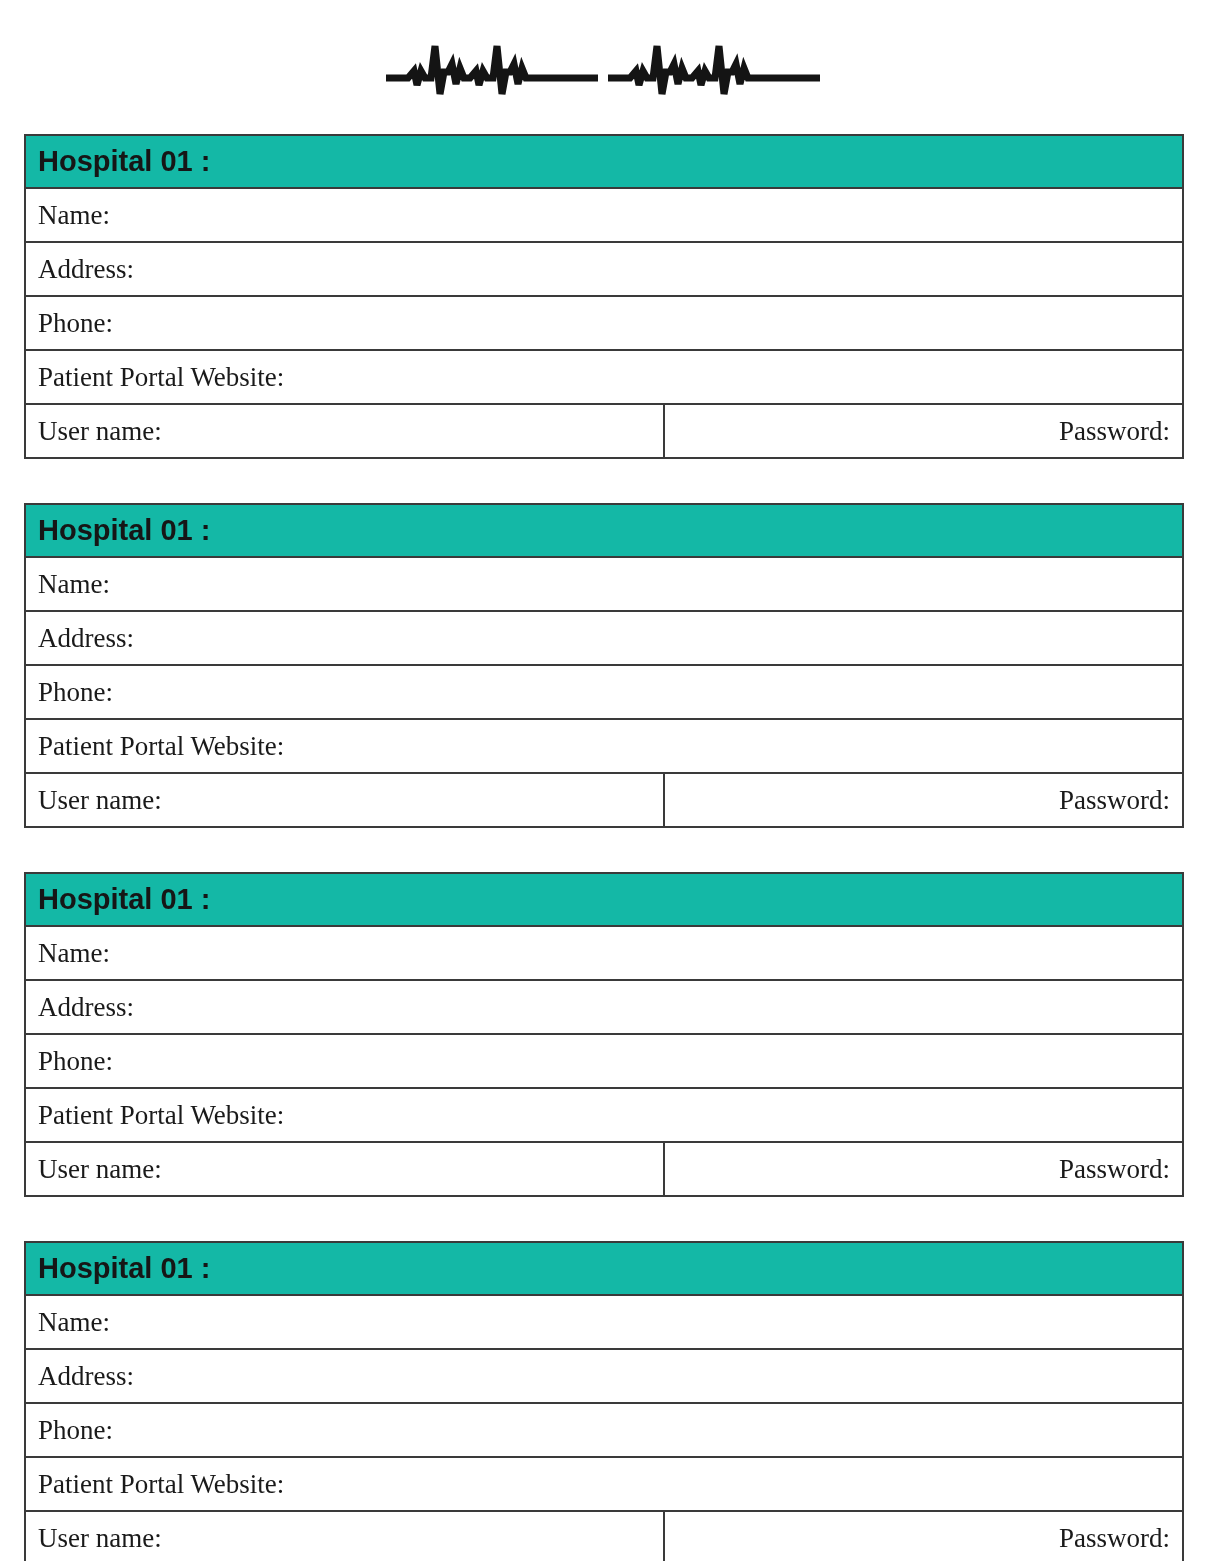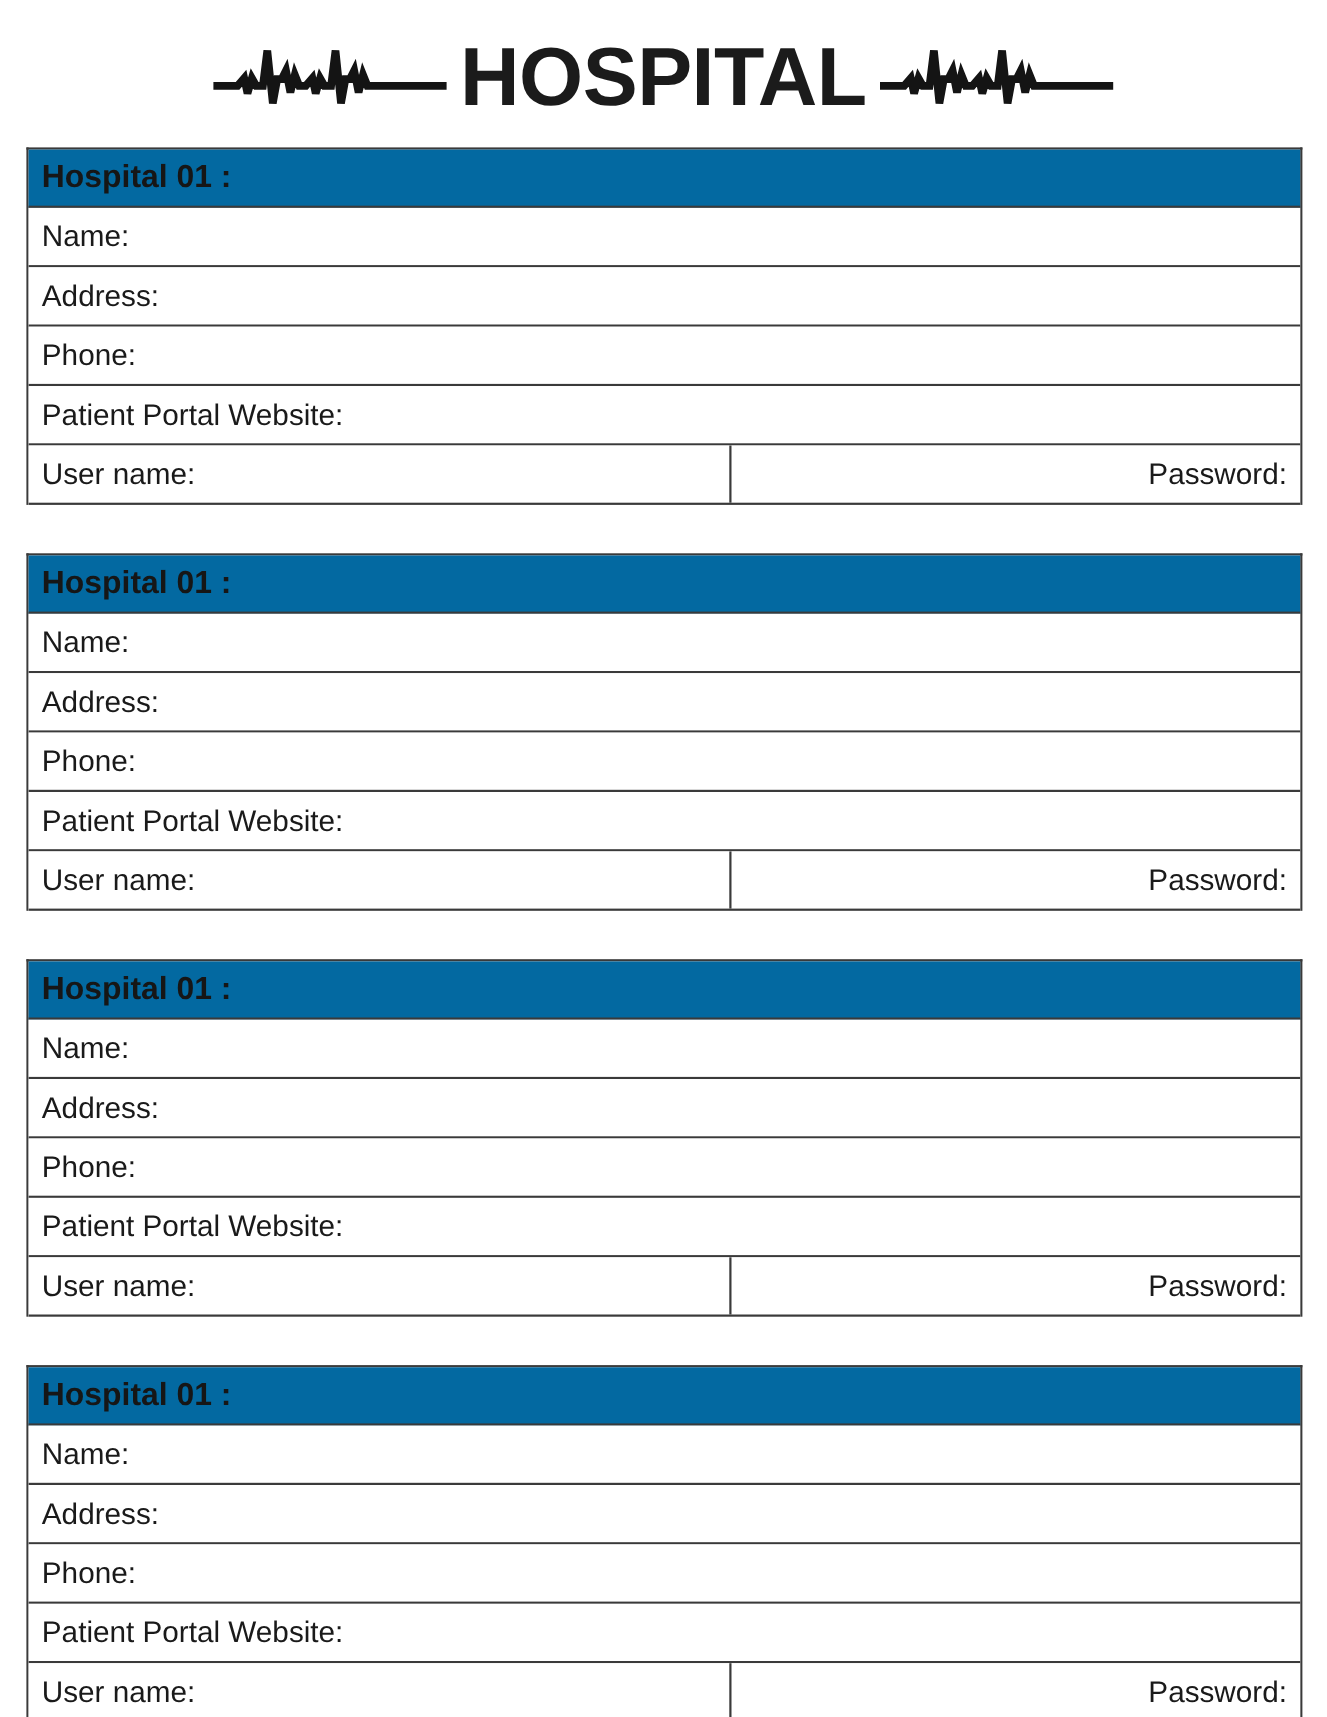--- a/index.html
+++ b/index.html
@@ -60,21 +60,21 @@
     border-bottom: none;
     box-sizing: border-box;
     background: #ffffff;
     margin-bottom: 44px;
   }
   .hospital-block:last-child {
     margin-bottom: 0;
   }
 
   .block-header {
-    background: #0369a1;
+    background: #14b8a6;
     border-bottom: 2px solid #3a3a3a;
     height: 53px;
     display: flex;
     align-items: center;
     padding: 0 12px;
     box-sizing: border-box;
     text-align: right;
   }
   .block-header-title {
     font-size: 29px;
@@ -95,20 +95,21 @@
   }
   .field-row.split {
     padding: 0;
   }
   .field-label {
     font-size: 27px;
     font-weight: normal;
     line-height: 1;
     color: #1a1a1a;
     white-space: nowrap;
+    font-family: Liberation Serif, serif;
   }
   .split-cell {
     height: 100%;
     display: flex;
     align-items: center;
     padding: 12px 12px;
     box-sizing: border-box;
   }
   .split-cell.left {
     width: 639px;
@@ -125,21 +126,20 @@
 
 <div class="page-header">
   <span class="ecg-wrap">
     <svg class="ecg" viewBox="0 0 212 62" preserveAspectRatio="none" aria-hidden="true">
       <path d="M0,40 L22,40 L28,33 L31,47 L35,33 L39,40 L45,40 L49,8 L54,56 L58,34 L62,34
                L66,26 L70,46 L74,30 L78,40 L84,40 L90,33 L93,47 L97,33 L101,40 L107,40
                L111,8 L116,56 L120,34 L124,34 L128,26 L132,46 L136,30 L140,40 L212,40"></path>
     </svg>
   </span>
 
-  <h1 class="brand-title">HOSPITAL</h1>
 
   <span class="ecg-wrap">
     <svg class="ecg" viewBox="0 0 212 62" preserveAspectRatio="none" aria-hidden="true">
       <path d="M0,40 L22,40 L28,33 L31,47 L35,33 L39,40 L45,40 L49,8 L54,56 L58,34 L62,34
                L66,26 L70,46 L74,30 L78,40 L84,40 L90,33 L93,47 L97,33 L101,40 L107,40
                L111,8 L116,56 L120,34 L124,34 L128,26 L132,46 L136,30 L140,40 L212,40"></path>
     </svg>
   </span>
 </div>
 

